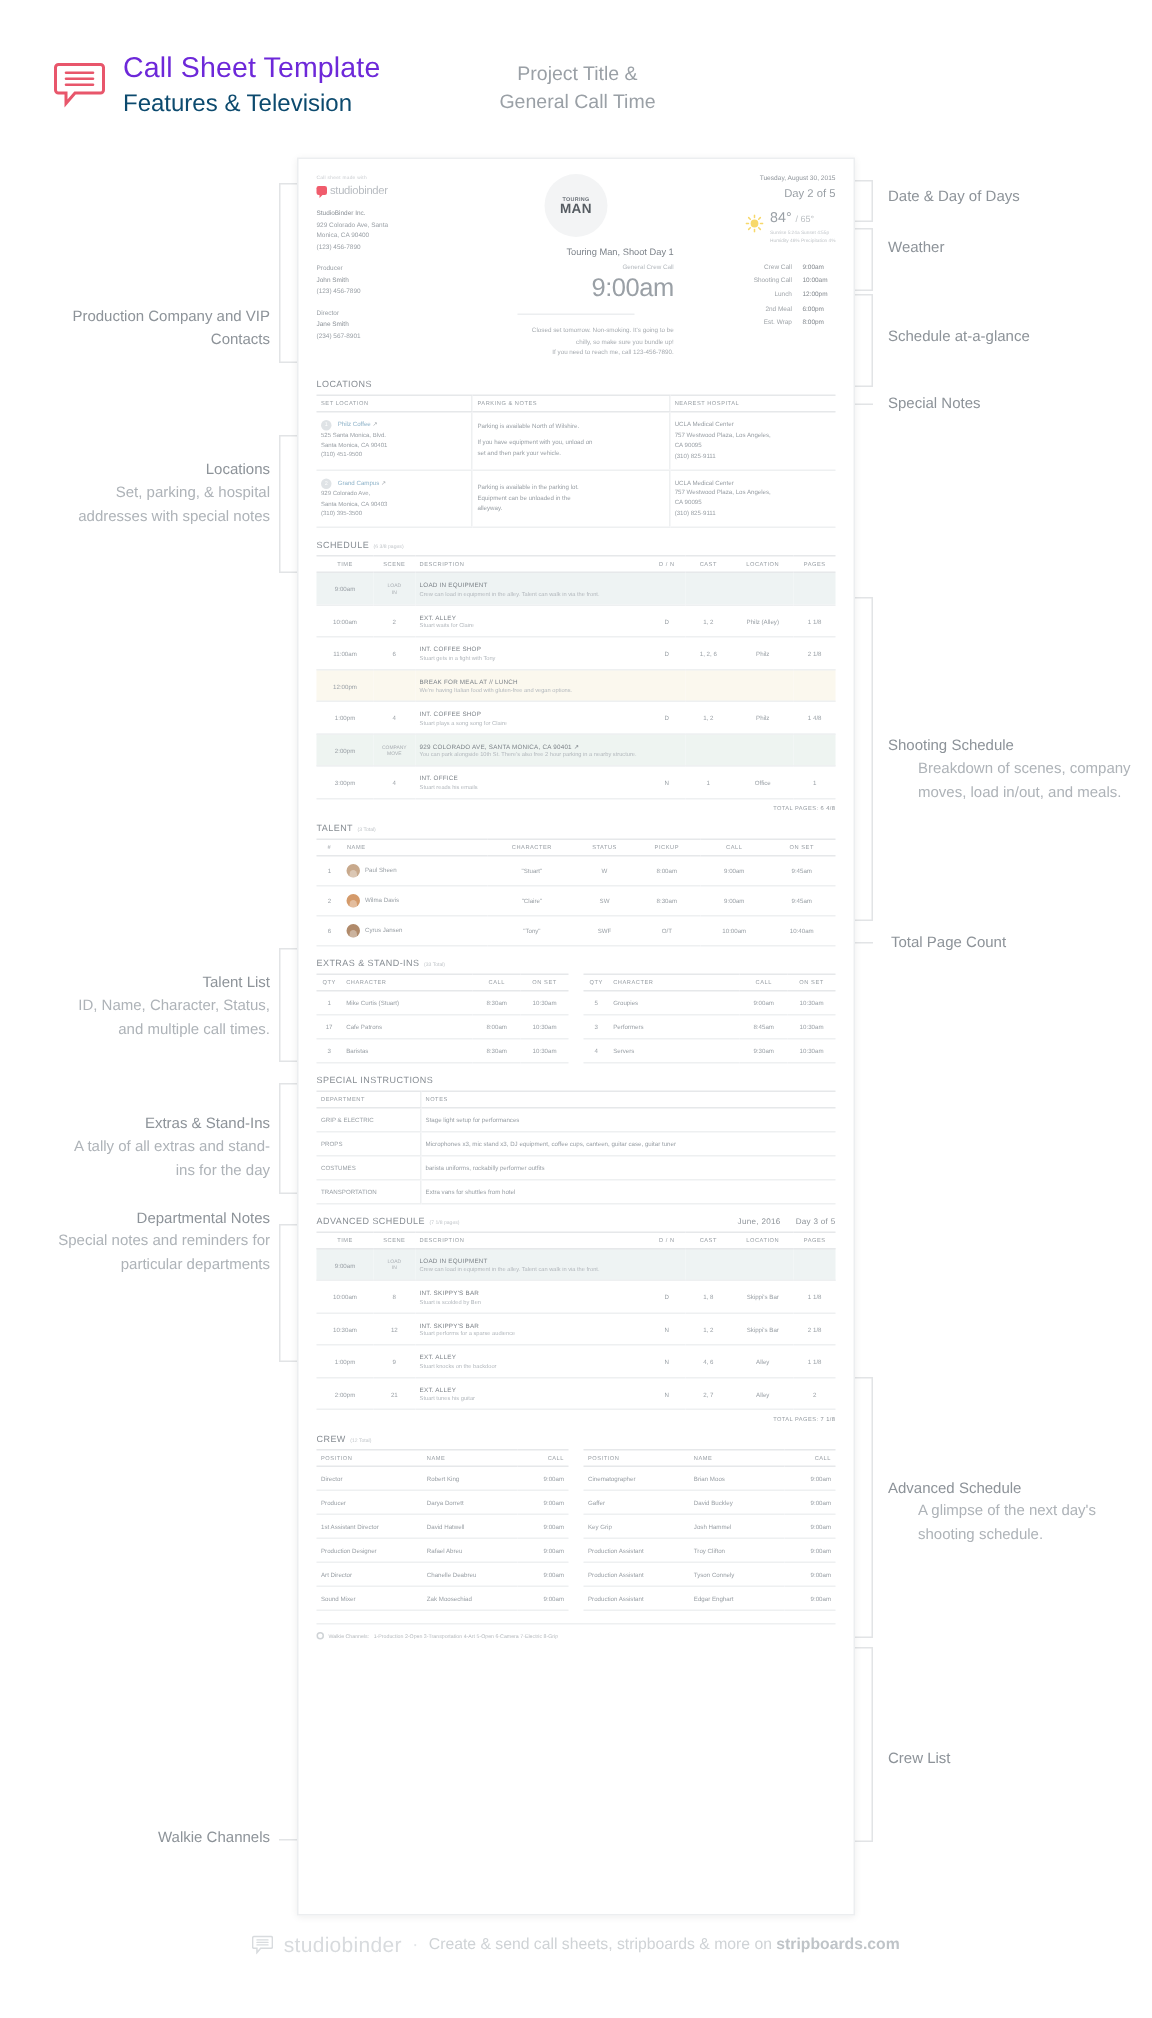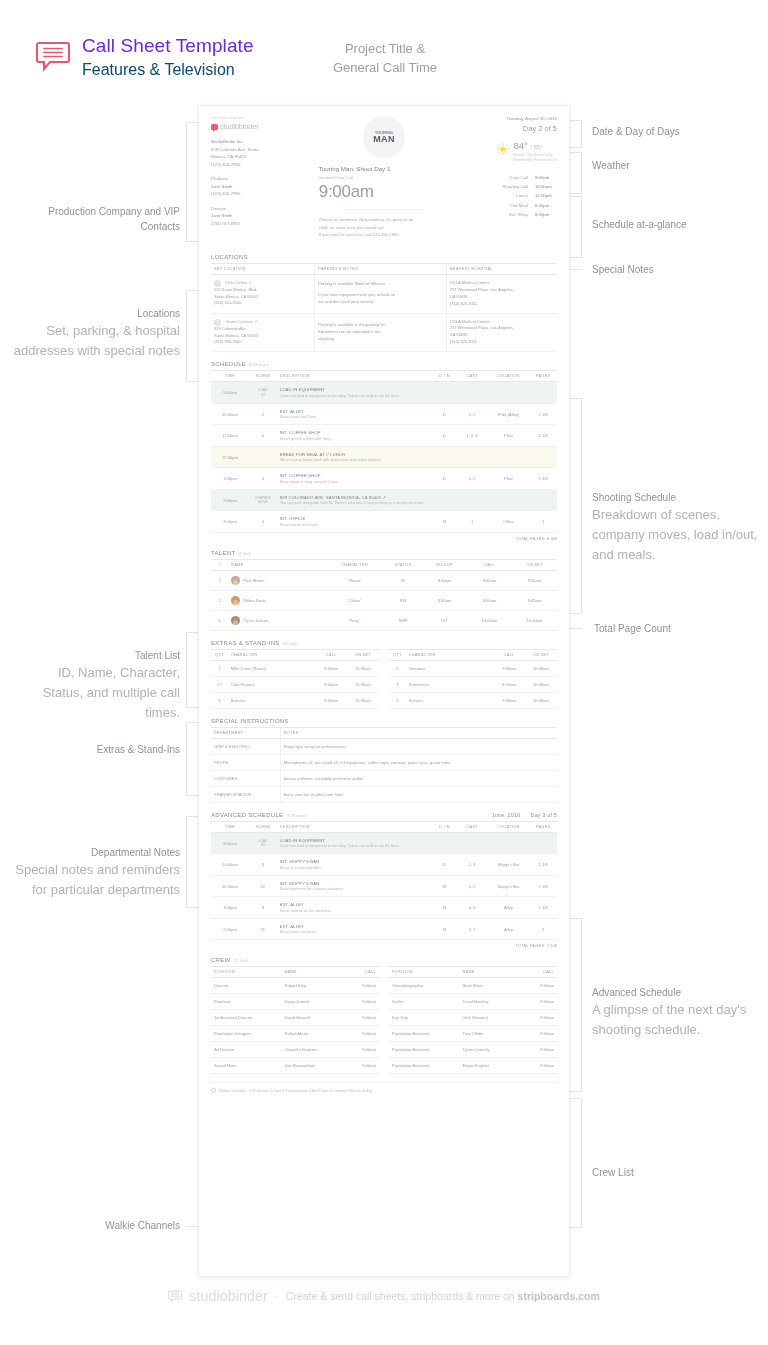--- a/index.html
+++ b/index.html
@@ -18,21 +18,21 @@
   .header-titles { line-height: 1.25; }
   .header-title { font-size: 19px; color: #6d28d9; font-weight: 400; letter-spacing: .1px; }
   .header-sub { font-size: 16px; color: #0c4a6e; margin-top: 2px; }
 
   .top-annot { position: absolute; left: 320px; top: 40px; width: 130px; text-align: center;
                font-size: 13px; color: #9aa0a6; line-height: 1.45; }
 
   
   .annot { position: absolute; font-size: 13.5px; color: #9aa0a6; line-height: 1.5; }
   .annot .a-title { font-size: 10px; color: #8d9399; }
-  .annot .a-desc { font-size: 13px; color: #aeb3b8; line-height: 1.55; }
+  .annot .a-desc { font-size: 10px; color: #aeb3b8; line-height: 1.55; margin-left: 20px; }
   .annot.left { text-align: right; }
   .annot.right { text-align: left; }
 
   
   .bracket { position: absolute; border: 1px solid #e2e4e6; }
   .bracket.left  { border-right: none; }
   .bracket.right { border-left: none; }
   .tick { position: absolute; border-top: 1px solid #e2e4e6; height: 0; }
 
   
@@ -40,21 +40,21 @@
     position: absolute; left: 198px; top: 105px; width: 372px; height: 1172px;
     background: #fff; border: 1px solid #eceef0;
     box-shadow: 0 1px 5px rgba(0,0,0,.07);
     padding: 10px 12px 6px 12px;
     font-size: 4.4px;
   }
 
   
   .sheet-top { display: flex; gap: 0; padding-bottom: 6px; }
   .col-left  { width: 30%; padding-right: 6px; }
-  .col-mid   { width: 40%; text-align: left; padding: 0 4px; }
+  .col-mid   { width: 40%; text-align: right; padding: 0 4px; }
   .col-right { width: 30%; padding-left: 6px; text-align: right; }
 
   .sb-tag { font-size: 3.2px; color: #c9ccd0; letter-spacing: .2px; margin-bottom: 2px; }
   .sb-logo { display: flex; align-items: center; gap: 2px; margin-bottom: 7px; }
   .sb-bubble { width: 7px; height: 6px; background: #f05c6c; border-radius: 1.5px; position: relative; }
   .sb-bubble:after { content:""; position:absolute; left:1.5px; bottom:-2px; width:0;height:0;
                      border-left:2px solid #f05c6c; border-bottom:2px solid transparent; }
   .sb-word { font-size: 7.5px; color: #b9bdc2; letter-spacing: -.2px; }
 
   .addr-block { font-size: 4.3px; line-height: 1.75; color: #9aa0a6; margin-bottom: 7px; }
@@ -189,22 +189,23 @@
 <div class="annot left" style="left:10px; top:306px; width:170px;">
   <div class="a-title">Locations</div>
   <div class="a-desc">Set, parking, &amp; hospital addresses with special notes</div>
 </div>
 <div class="annot left" style="left:20px; top:648px; width:160px;">
   <div class="a-title">Talent List</div>
   <div class="a-desc">ID, Name, Character, Status, and multiple call times.</div>
 </div>
 <div class="annot left" style="left:20px; top:742px; width:160px;">
   <div class="a-title">Extras &amp; Stand-Ins</div>
-</div>
-<div class="annot left" style="left:10px; top:845px; width:170px;">
+  <div class="a-desc">A tally of all extras and stand-ins for the day</div>
+</div>
+<div class="annot left" style="left:10px; top:805px; width:170px;">
   <div class="a-title">Departmental Notes</div>
   <div class="a-desc">Special notes and reminders for particular departments</div>
 </div>
 <div class="annot left" style="left:20px; top:1218px; width:160px;">
   <div class="a-title">Walkie Channels</div>
 </div>
 
 <div class="annot right" style="left:592px; top:124px; width:170px;">
   <div class="a-title">Date &amp; Day of Days</div>
 </div>

